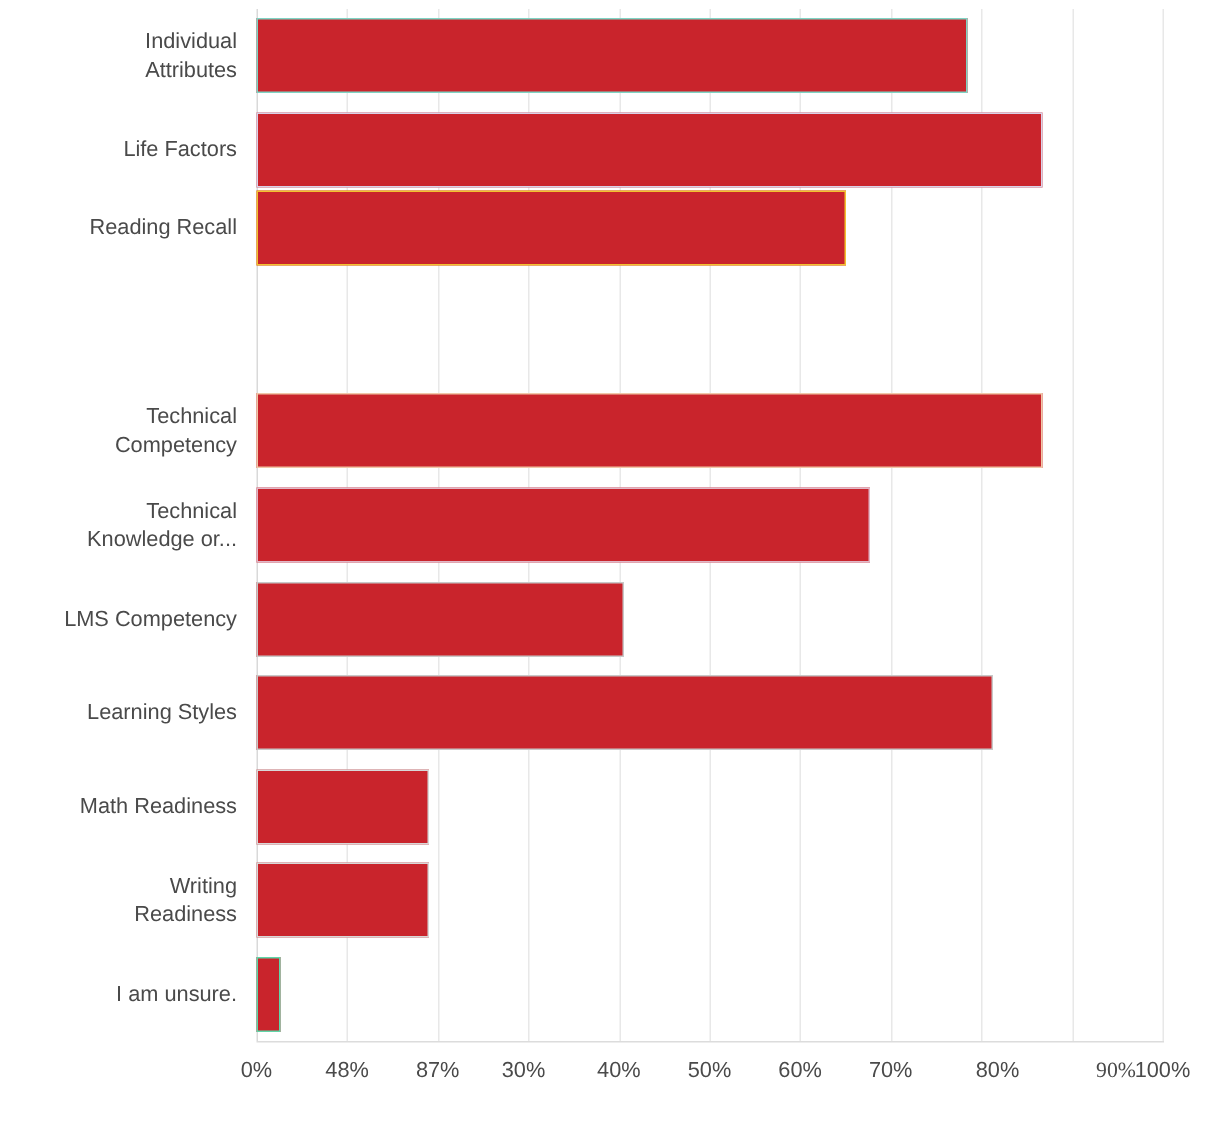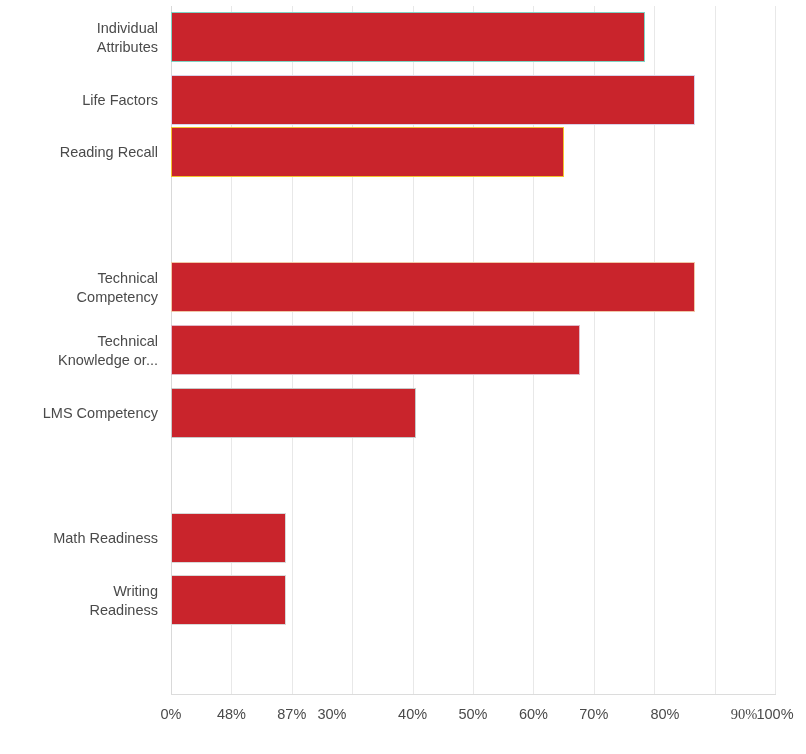--- a/index.html
+++ b/index.html
@@ -177,40 +177,52 @@
         <div class="bar-track">
           <div class="bar" title="Technical Knowledge or...: 67.7%" style="width: 408.908px; background: rgb(201, 36, 44); border-color: rgb(224, 184, 200);"></div>
         </div>
       </div>
       <div class="row" style="top: 375.6px;">
         <div class="row-label">LMS Competency</div>
         <div class="bar-track">
           <div class="bar" title="LMS Competency: 40.5%" style="width: 244.62px; background: rgb(201, 36, 44); border-color: rgb(200, 200, 200);"></div>
         </div>
       </div>
+      <div class="row" style="top: 438.2px;">
+        <div class="row-label">Learning Styles</div>
+        <div class="bar-track">
+          <div class="bar" title="Learning Styles: 81.3%" style="width: 491.052px; background: rgb(201, 36, 44); border-color: rgb(200, 200, 200);"></div>
+        </div>
+      </div>
       <div class="row" style="top: 563.4px;">
         <div class="row-label">Writing
 Readiness</div>
         <div class="bar-track">
           <div class="bar" title="Writing Readiness: 19.1%" style="width: 115.364px; background: rgb(201, 36, 44); border-color: rgb(216, 216, 216);"></div>
         </div>
       </div>
       <div class="row" style="top: 500.8px;">
         <div class="row-label">Math Readiness</div>
         <div class="bar-track">
           <div class="bar" title="Math Readiness: 19.1%" style="width: 115.364px; background: rgb(201, 36, 44); border-color: rgb(216, 216, 216);"></div>
+        </div>
+      </div>
+      <div class="row" style="top: 626px;">
+        <div class="row-label">I am unsure.</div>
+        <div class="bar-track">
+          <div class="bar" title="I am unsure.: 2.7%" style="width: 16.308px; background: rgb(201, 36, 44); border-color: rgb(95, 214, 168);"></div>
         </div>
       </div>
     </div>
 
   <div class="xticks">
       <span class="xtick" style="left: 171px;">0%</span>
       <span class="xtick" style="left: 231.4px;">48%</span>
       <span class="xtick" style="left: 291.8px;">87%</span>
-      <span class="xtick" style="left: 332px;">30%</span>
+      <span class="xtick" style="left: 349px;">30%</span>
       <span class="xtick" style="left: 412.6px;">40%</span>
       <span class="xtick" style="left: 473px;">50%</span>
       <span class="xtick" style="left: 533.4px;">60%</span>
       <span class="xtick" style="left: 593.8px;">70%</span>
       <span class="xtick" style="left: 665px;">80%</span>
       <span class="xtick" style="left: 744px; font-family: Liberation Serif, serif;">90%</span>
       <span class="xtick" style="left: 775px;">100%</span>
     </div>
 
 </div>

